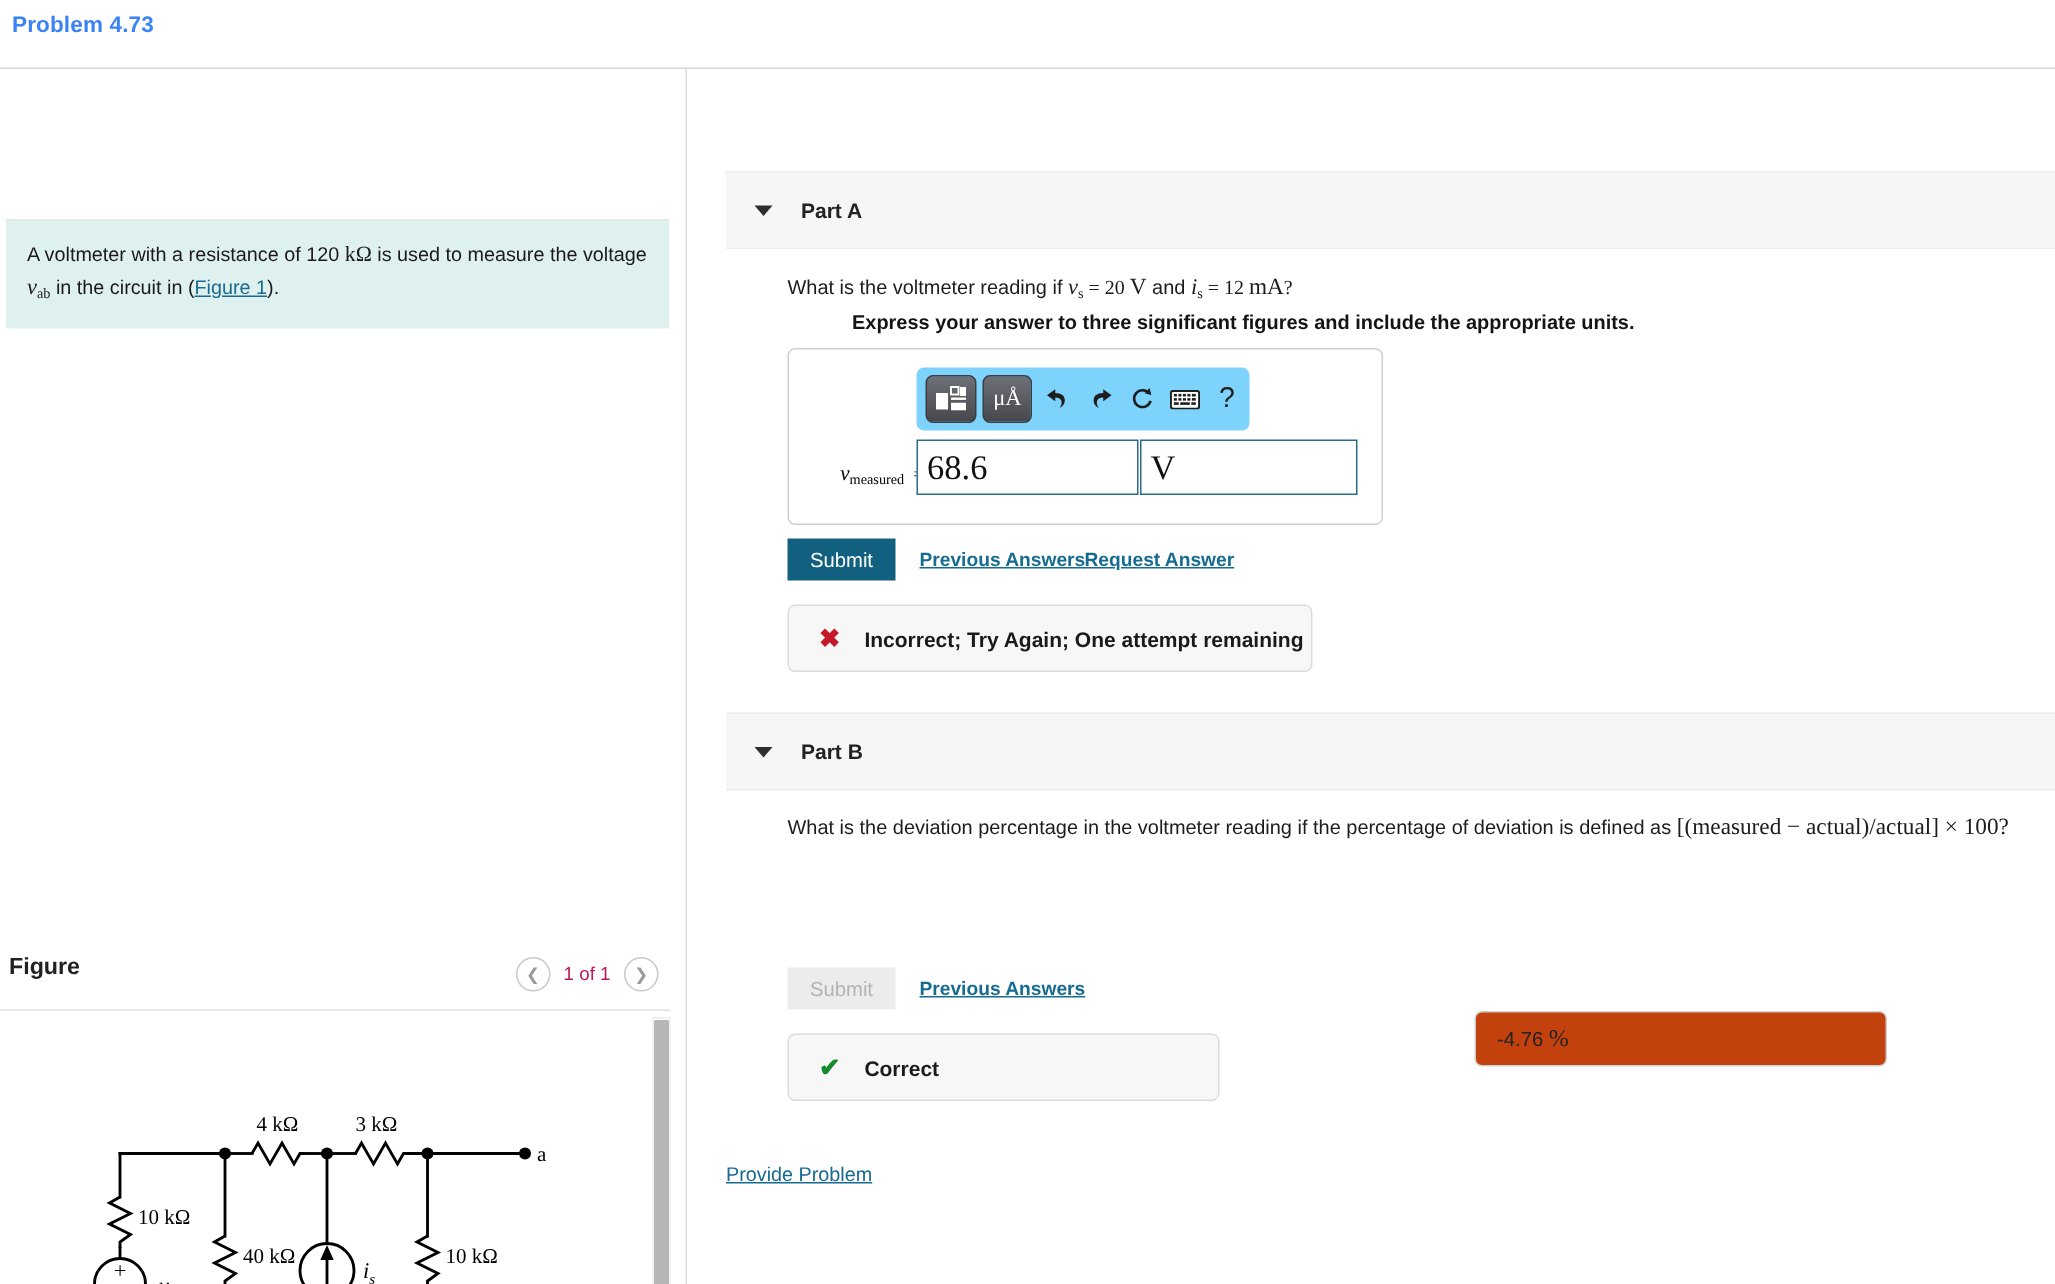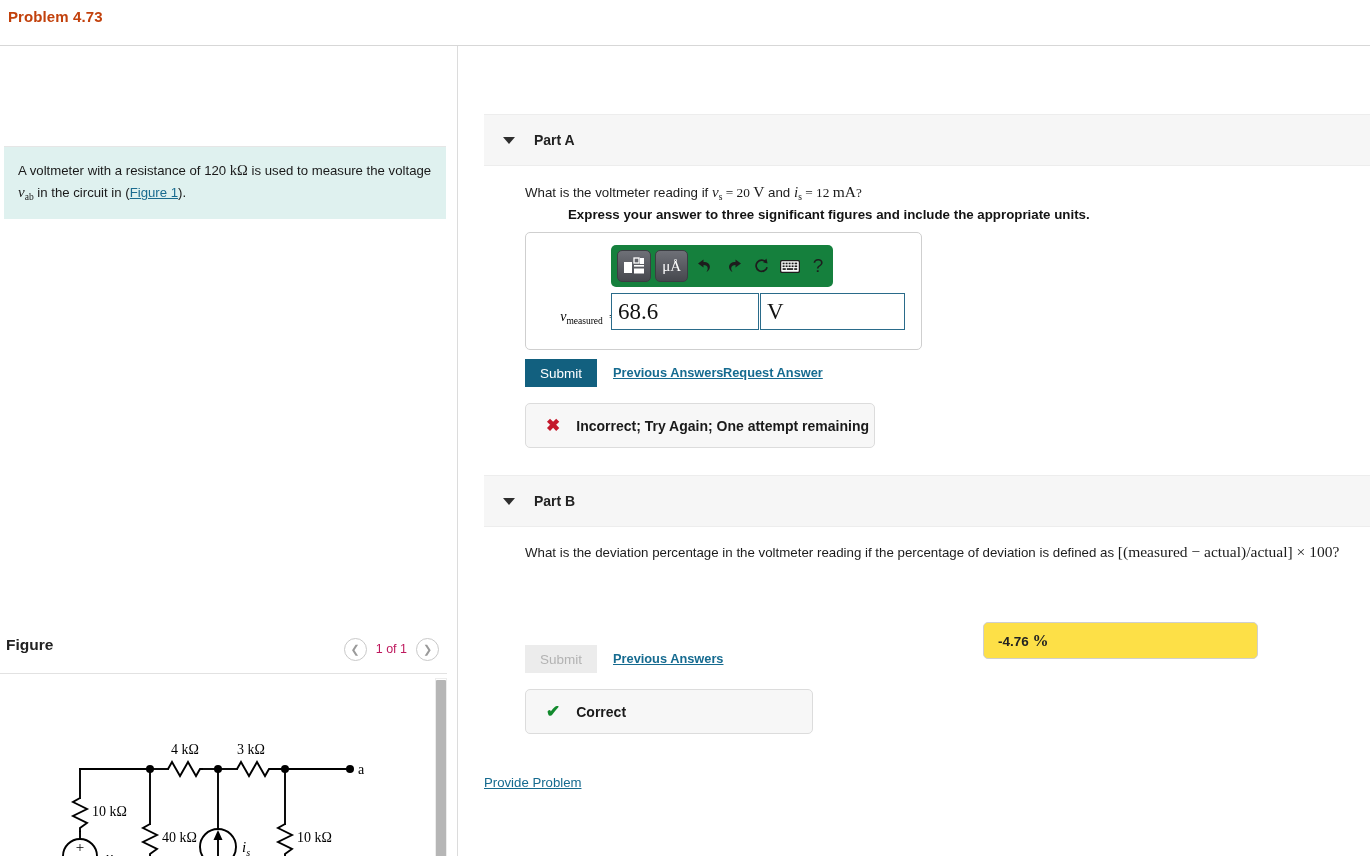--- a/index.html
+++ b/index.html
@@ -12,21 +12,21 @@
   }
   .page { position: relative; width: 1370px; height: 856px; background:#fff; }
 
   
   .topbar {
     position:absolute; left:0; top:0; width:1370px; height:46px;
     border-bottom:1px solid #d7d7d7; background:#fff;
   }
   .topbar .title {
     position:absolute; left:8px; top:8px;
-    font-size:15px; font-weight:bold; color:#c2410c;
+    font-size:15px; font-weight:bold; color:#3b82f6;
     letter-spacing:.1px;
   }
 
   
   .leftcol {
     position:absolute; left:0; top:46px; width:458px; height:810px;
     background:#fff; border-right:1px solid #dcdcdc;
   }
   .problem-box {
     position:absolute; left:4px; top:100px; width:442px;
@@ -91,21 +91,21 @@
   .q-text { position:absolute; font-size:13.3px; color:#1c1c1c; line-height:1.5; }
   .q-bold { position:absolute; font-size:13.3px; font-weight:bold; color:#141414;padding-left:43px; }
 
   
   .ans-box {
     position:absolute; left:525px; top:232px; width:397px; height:118px;
     border:1px solid #cfcfcf; border-radius:5px; background:#fff;
   }
   .mini-toolbar {
     position:absolute; left:85px; top:12px; width:222px; height:42px;
-    background:#15803d; border-radius:5px; display:flex; align-items:center; padding-left:6px;
+    background:#7dd3fc; border-radius:5px; display:flex; align-items:center; padding-left:6px;
   }
   .tb-btn {
     width:36px; height:32px; border-radius:5px; margin-right:4px;
     background:linear-gradient(#6e7077,#46484e);
     display:flex; align-items:center; justify-content:center;
     color:#fff; cursor:pointer; border:1px solid #3b3d42;
   }
   .tb-btn.units { font-family:"Liberation Serif", serif; font-size:15px; }
   .tb-ico {
     width:28px; height:30px; display:flex; align-items:center; justify-content:center;
@@ -145,23 +145,23 @@
   .fb {
     position:absolute; border:1px solid #dcdcdc; border-radius:5px; background:#f7f7f7;
     display:flex; align-items:center; padding-left:20px;
   }
   .fb-icon { font-size:17px; font-weight:bold; margin-right:16px; }
   .fb-icon.x { color:#c4182b; }
   .fb-icon.ok { color:#128a2d; }
   .fb-text { font-size:14px; font-weight:bold; color:#1a1a1a; }
 
   .pct-input {
-    position:absolute; left:525px; top:576px; width:275px; height:37px;
-    border:1px solid #cfcfcf; border-radius:5px; background:#fde047;
-    font-size:13.5px; color:#222; padding:0 14px; line-height:35px;font-weight:bold;
+    position:absolute; left:525px; top:628px; width:275px; height:37px;
+    border:1px solid #cfcfcf; border-radius:5px; background:#c2410c;
+    font-size:13.5px; color:#222; padding:0 14px; line-height:35px;
   }
   .pct-sym { font-family:"Liberation Serif", serif; font-size:16px; }
 
   .feedback-link {
     position:absolute; left:484px; top:775px;
     font-size:13.2px; color:#156a8f; text-decoration:underline; cursor:pointer;
   }
 </style>
 </head>
 <body>

